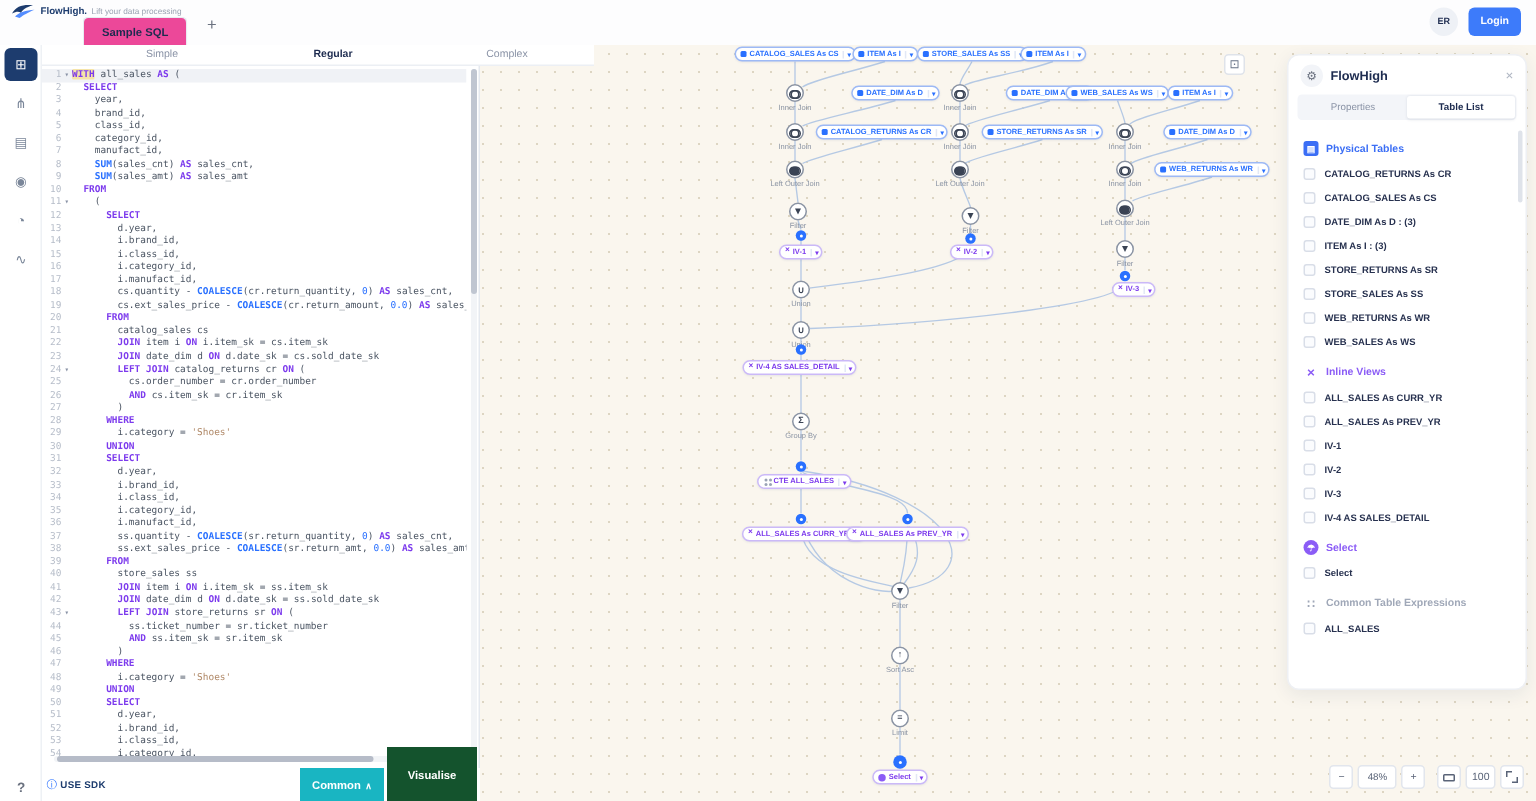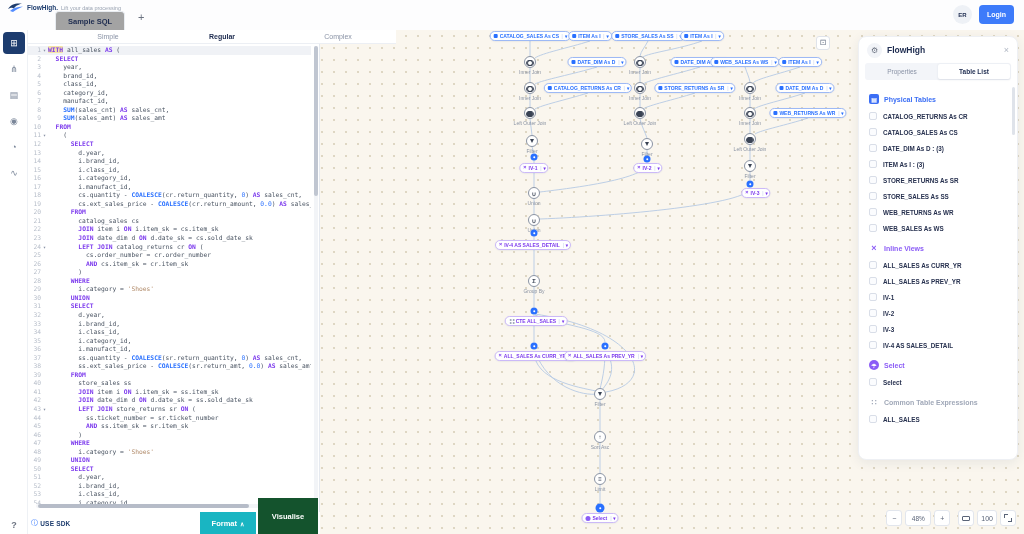--- a/index.html
+++ b/index.html
@@ -60,21 +60,21 @@
   .expand-icon::before,.expand-icon::after { content:""; position:absolute; width:3px; height:3px; }
   .expand-icon::before { left:0; top:0; border-left:1.2px solid #5a6478; border-top:1.2px solid #5a6478; }
   .expand-icon::after { right:0; bottom:0; border-right:1.2px solid #5a6478; border-bottom:1.2px solid #5a6478; }
 
   
   .topbar { position:absolute; left:0; top:0; width:1024px; height:30px; background:#fdfdfe; z-index:10; }
   .logo { position:absolute; left:7px; top:2px; display:flex; align-items:center; gap:3px; }
   .logo svg { width:17px; height:11px; }
   .logo .lt { font-size:6.5px; font-weight:bold; color:#1d3c6e; }
   .logo .ls { font-size:5.5px; color:#9aa3b2; }
-  .doctab { position:absolute; left:55px; top:11px; height:19px; background:#a3a3a3; border:1px solid #e8ecf1;
+  .doctab { position:absolute; left:55px; top:11px; height:19px; background:#ec4899; border:1px solid #e8ecf1;
     border-bottom:none; border-radius:4px 4px 0 0; display:flex; align-items:center; padding:0 12px;
     font-size:7.5px; font-weight:bold; color:#1d2b4f; cursor:pointer; }
   .newtab { position:absolute; left:138px; top:11px; font-size:11px; color:#6b7280; cursor:pointer; }
   .avatar { position:absolute; right:52px; top:5px; width:19px; height:19px; border-radius:50%;
     background:#eef1f6; display:flex; align-items:center; justify-content:center; font-size:6px;
     font-weight:bold; color:#1d2b4f; cursor:pointer; }
   .login { position:absolute; right:10px; top:5px; height:19px; padding:0 8px; background:#3d7bfa;
     border:none; border-radius:4px; color:#fff; font-size:7px; font-weight:bold; cursor:pointer; }
 
   
@@ -494,21 +494,21 @@
       </div>
     <div class="hscroll">
         <div class="hthumb"></div>
       </div>
     <div class="actionbar">
       <span class="sdk">
         <span class="i">ⓘ</span>
         <span>USE SDK</span>
       </span>
       <button class="btn-format">
-        <span>Format</span><span class="ch">∧</span>
+        <span>Common</span><span class="ch">∧</span>
       </button>
       <button class="btn-visualise">Visualise</button>
     </div>
   </div>
 
   <div class="settings">
     <div class="set-head">
       <span class="gear">⚙</span>
       <span class="set-title">FlowHigh</span>
       <span class="set-close">×</span>

